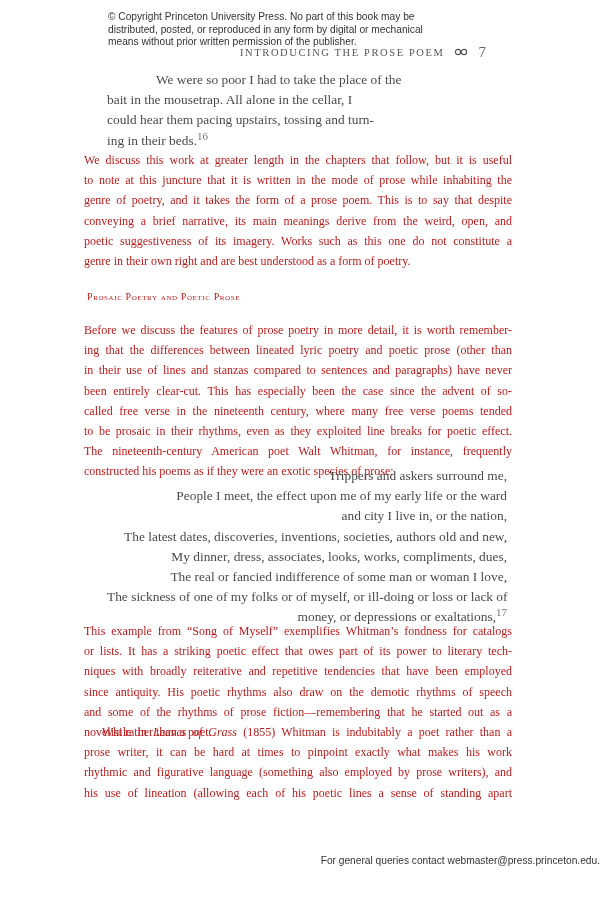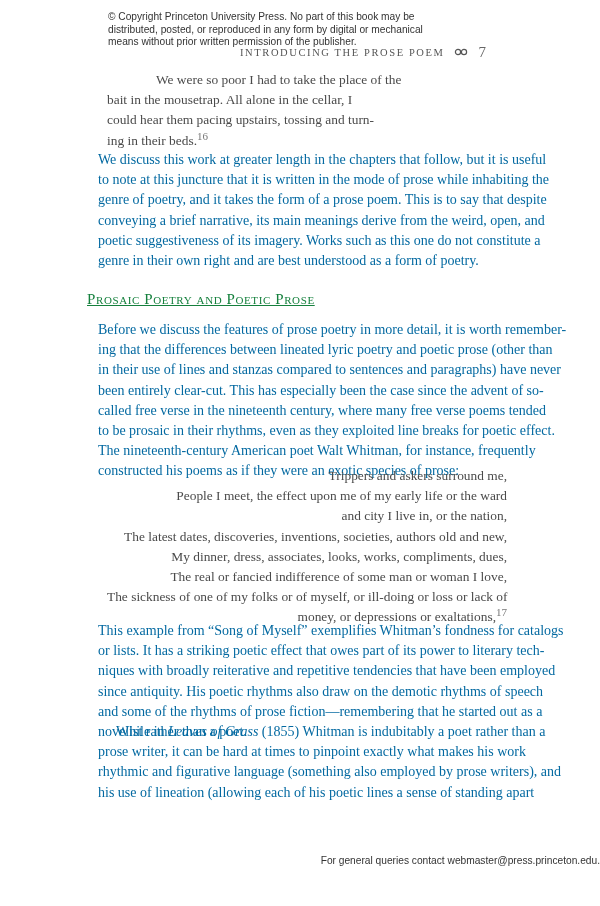--- a/index.html
+++ b/index.html
@@ -47,25 +47,25 @@
     .running-head .page-num {
       display: inline-block;
       margin-left: 10px;
       font-size: 15px;
       letter-spacing: 0;
       color: #666;
       vertical-align: -1px;
     }
     .text-block {
       position: absolute;
-      left: 98px;
+      left: 84px;
       width: 428px;
-      font-size: 14px;
+      font-size: 12px;
       line-height: 20.2px;
-      color: #0369a1;
+      color: #b91c1c;
     }
     .extract {
       position: absolute;
       left: 107px;
       top: 70px;
       width: 330px;
       font-size: 13.4px;
       line-height: 20.2px;
     }
     .extract .line { white-space: nowrap; }
@@ -84,26 +84,25 @@
       display: block;
     }
     .para-line.last {
       text-align-last: left;
     }
     .para-line.indent { padding-left: 18px; }
     .section-heading {
       position: absolute;
       left: 87px;
       top: 291px;
-      font-size: 15px;
+      font-size: 10px;
       font-variant: small-caps;
       letter-spacing: 0.6px;
-      color: #15803d;
+      color: #b91c1c;
       white-space: nowrap;
-      text-decoration: underline;
     }
     .poem {
       position: absolute;
       left: 107px;
       top: 466px;
       width: 400px;
       font-size: 13.4px;
       line-height: 20.2px;
     }
     .poem .line { white-space: nowrap; text-align: right; }

